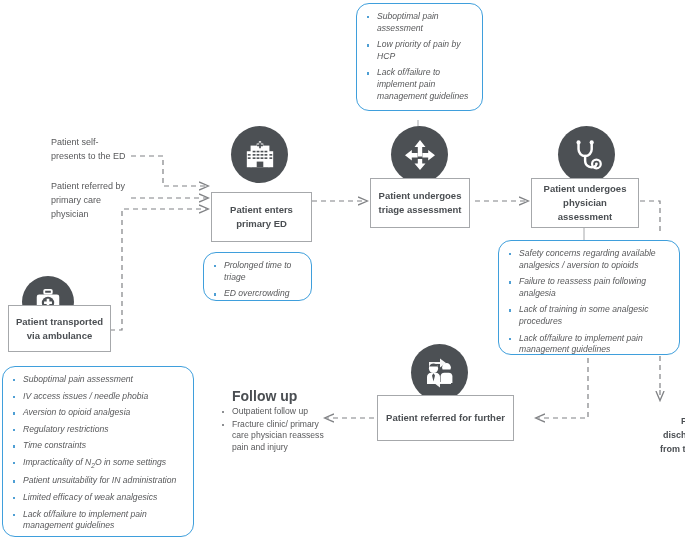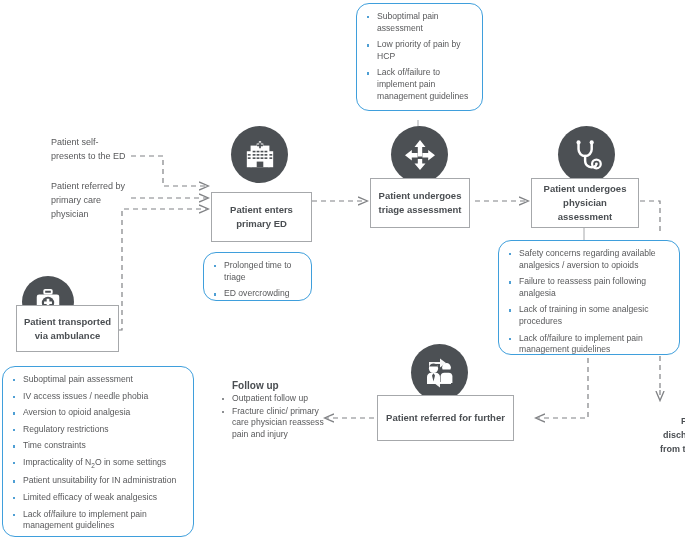--- a/index.html
+++ b/index.html
@@ -25,41 +25,41 @@
   .badge{
     position:absolute;border-radius:50%;background:#4c5054;
     display:flex;align-items:center;justify-content:center;z-index:2;
   }
   .badge svg{display:block;}
 
   
   .callout{
     position:absolute;box-sizing:border-box;
     border:1.6px solid #3f9fdc;border-radius:13px;background:#ffffff;
-    z-index:4;padding:7px 6px 7px 6px;
+    z-index:4;padding:7px 6px 7px 6px;font-style:italic;
   }
   .callout ul{margin:0;padding:0;list-style:none;}
   .callout li{
     position:relative;padding-left:14px;margin:0 0 5px 0;
     font-size:8.6px;line-height:1.35;color:#58595b;
   }
   .callout li:last-child{margin-bottom:0;}
   .callout li::before{
     content:"";position:absolute;left:4px;top:5px;
     width:2.4px;height:2.4px;background:#4f9fd4;
   }
 
   
   .tlabel{
     position:absolute;font-size:9px;line-height:1.55;color:#58595b;z-index:3;
   }
   .tlabel.bold{font-weight:bold;color:#4a4e52;text-align:right;margin-left:28px;}
 
   .flist{position:absolute;z-index:3;}
-  .flist .fhead{font-size:10px;font-weight:bold;color:#4a4e52;margin:0 0 2px 14px;}
+  .flist .fhead{font-size:14px;font-weight:bold;color:#4a4e52;margin:8px 0 2px 14px;}
   .flist ul{margin:0;padding:0;list-style:none;}
   .flist li{
     position:relative;padding-left:14px;margin-bottom:1px;
     font-size:8.6px;line-height:1.35;color:#58595b;
   }
   .flist li::before{
     content:"";position:absolute;left:4px;top:5px;
     width:2.2px;height:2.2px;background:#8d8f92;
   }
   sub{font-size:75%;}
@@ -177,21 +177,21 @@
       <circle cx="13.5" cy="15.5" r="4.6" fill="#fff"></circle>
       <path d="M9.3,13.6 a4.4,4.4 0 0 1 8.4,0 z" fill="#4c5054"></path>
       <path d="M7,31 v-7 a4.2,4.2 0 0 1 4.2,-4.2 h4.6 A4.2,4.2 0 0 1 20,24 v7 z" fill="#fff"></path>
       <path d="M13.5,20.2 l1.5,2.4 l-1.5,6 l-1.5,-6 z" fill="#4c5054"></path>
       <circle cx="26.5" cy="14.5" r="4.4" fill="#fff"></circle>
       <path d="M22.4,16.6 a4.2,4.2 0 0 0 8.2,0 z" fill="#4c5054"></path>
       <path d="M20.6,30 v-6.4 a3.8,3.8 0 0 1 3.8,-3.8 h4.2 a3.8,3.8 0 0 1 3.8,3.8 V30 z" fill="#fff"></path>
     </svg>
   </div>
 
-  <div class="proc" style="left:16px;top:305px;width:103px;height:47px;">
+  <div class="proc" style="left:8px;top:305px;width:103px;height:47px;">
     <div>
       <span>Patient transported</span>
       <span>via ambulance</span>
     </div>
   </div>
 
   <div class="proc" style="left:211px;top:192px;width:101px;height:50px;">
     <div>
       <span>Patient enters</span>
       <span>primary ED</span>

